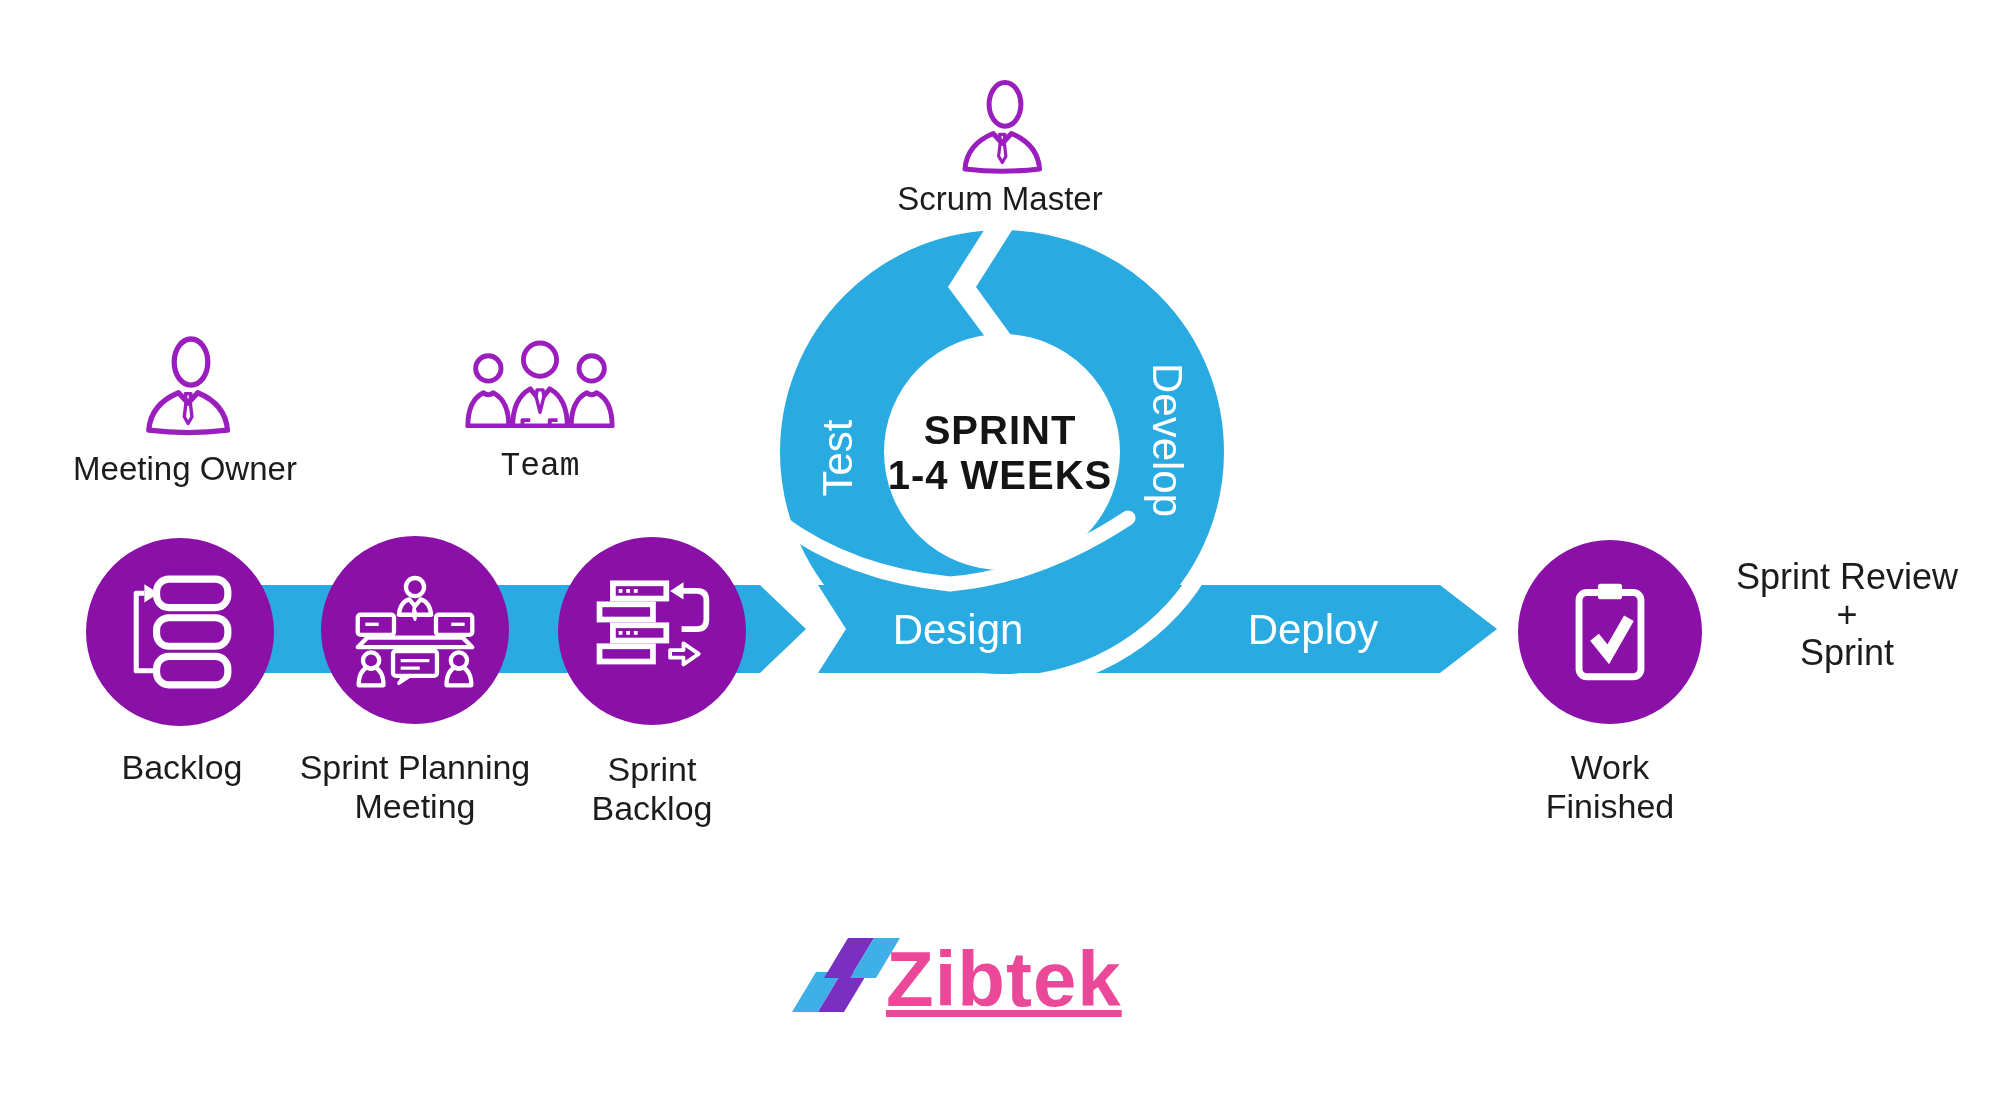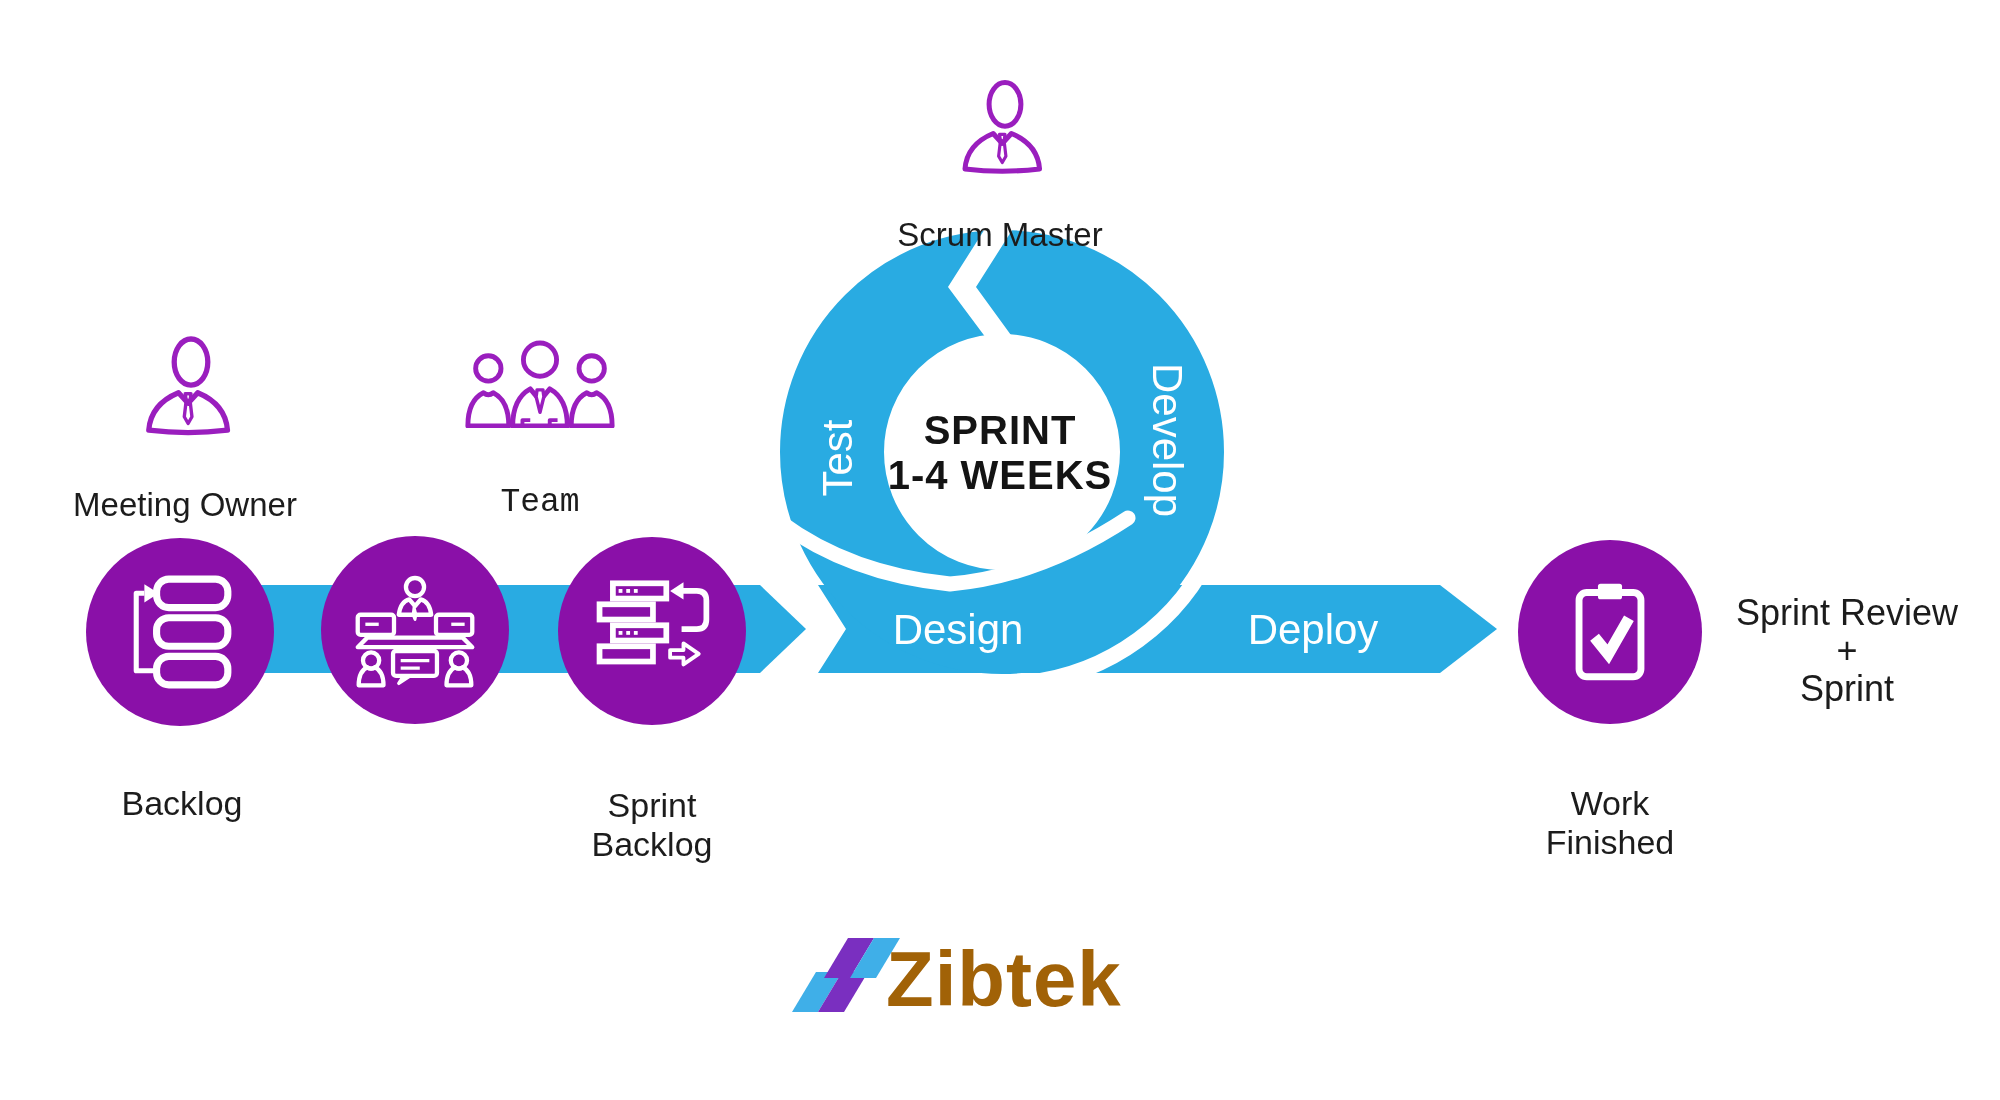--- a/index.html
+++ b/index.html
@@ -19,32 +19,32 @@
     z-index:2;
     display:flex;align-items:center;justify-content:center;
   }
   .label{
     position:absolute;
     z-index:3;
     text-align:center;
     color:#1c1c1c;
     font-size:34px;
     line-height:39px;
-    margin-top:36px;
   }
   .actor-label{font-size:33px;line-height:38px;}
   .note{font-size:36px;line-height:38px;}
   .actor-icon{position:absolute;z-index:2;}
   .logo-text{
     position:absolute;
     z-index:3;
-    color:#a16207;
+    color:#ec4899;
     font-size:78px;
     font-weight:bold;
     letter-spacing:1px;
+    text-decoration:underline;
   }
 </style>
 </head>
 <body>
 
 <div id="canvas">
 
   <svg id="flow-svg" width="2000" height="1100" viewBox="0 0 2000 1100">
 
     <path d="M180,585 L760,585 L806,629 L760,673 L180,673 Z" fill="#29ABE2"></path>
@@ -130,20 +130,24 @@
         <rect x="43" y="80" width="46" height="26" rx="3"></rect>
         <path d="M51,90 h30 M51,98 h20" stroke-width="3.5"></path>
         <path d="M54,106 l-5,8 l12,-8" stroke-width="3.5"></path>
         <circle cx="20" cy="90" r="8.5"></circle>
         <path d="M7,116 Q7,101 16,97 Q20,100 24,97 Q33,101 33,116 Z"></path>
         <circle cx="112" cy="90" r="8.5"></circle>
         <path d="M99,116 Q99,101 108,97 Q112,100 116,97 Q125,101 125,116 Z"></path>
       </g>
     </svg>
   </div>
+  <div class="label abs" style="left:265px;top:748px;width:300px;">
+    <div>Sprint Planning</div>
+    <div>Meeting</div>
+  </div>
 
   <div class="stage-circle" style="left:558px;top:537px;width:188px;height:188px;">
     <svg width="124" height="110" viewBox="0 0 130 112">
       <g fill="none" stroke="#ffffff" stroke-width="6">
         <rect x="24" y="6" width="56" height="16"></rect>
         <rect x="10" y="28" width="56" height="16"></rect>
         <rect x="24" y="50" width="56" height="16"></rect>
         <rect x="10" y="72" width="56" height="16"></rect>
         <path d="M96,14 H112 Q122,14 122,24 V44 Q122,54 112,54 H96"></path>
         <path d="M84,76 h14 v-7 l16,11 l-16,11 v-7 h-14 Z" stroke-width="4" stroke-linejoin="round"></path>

